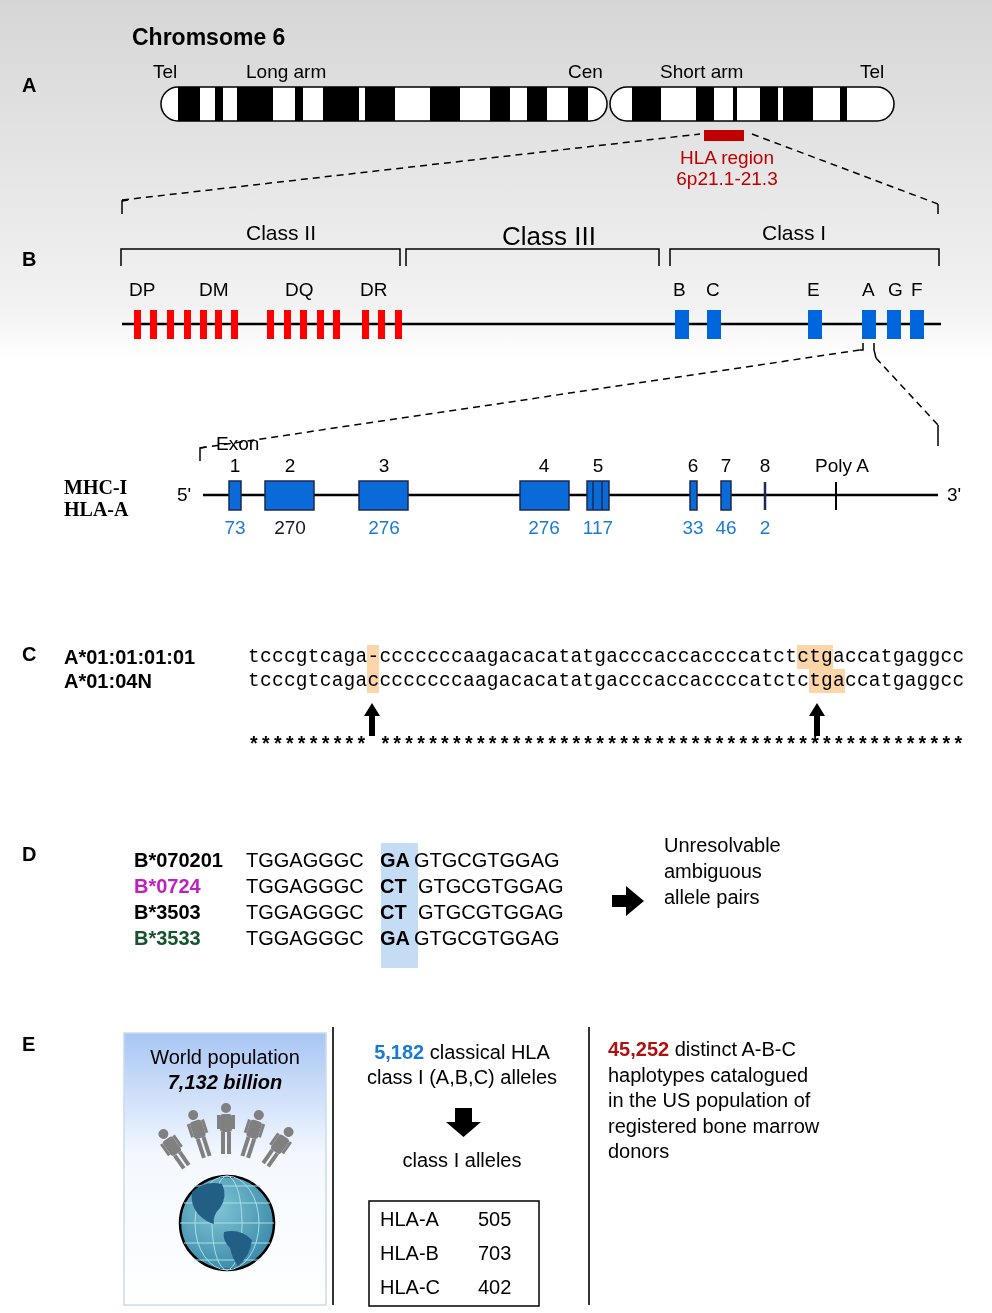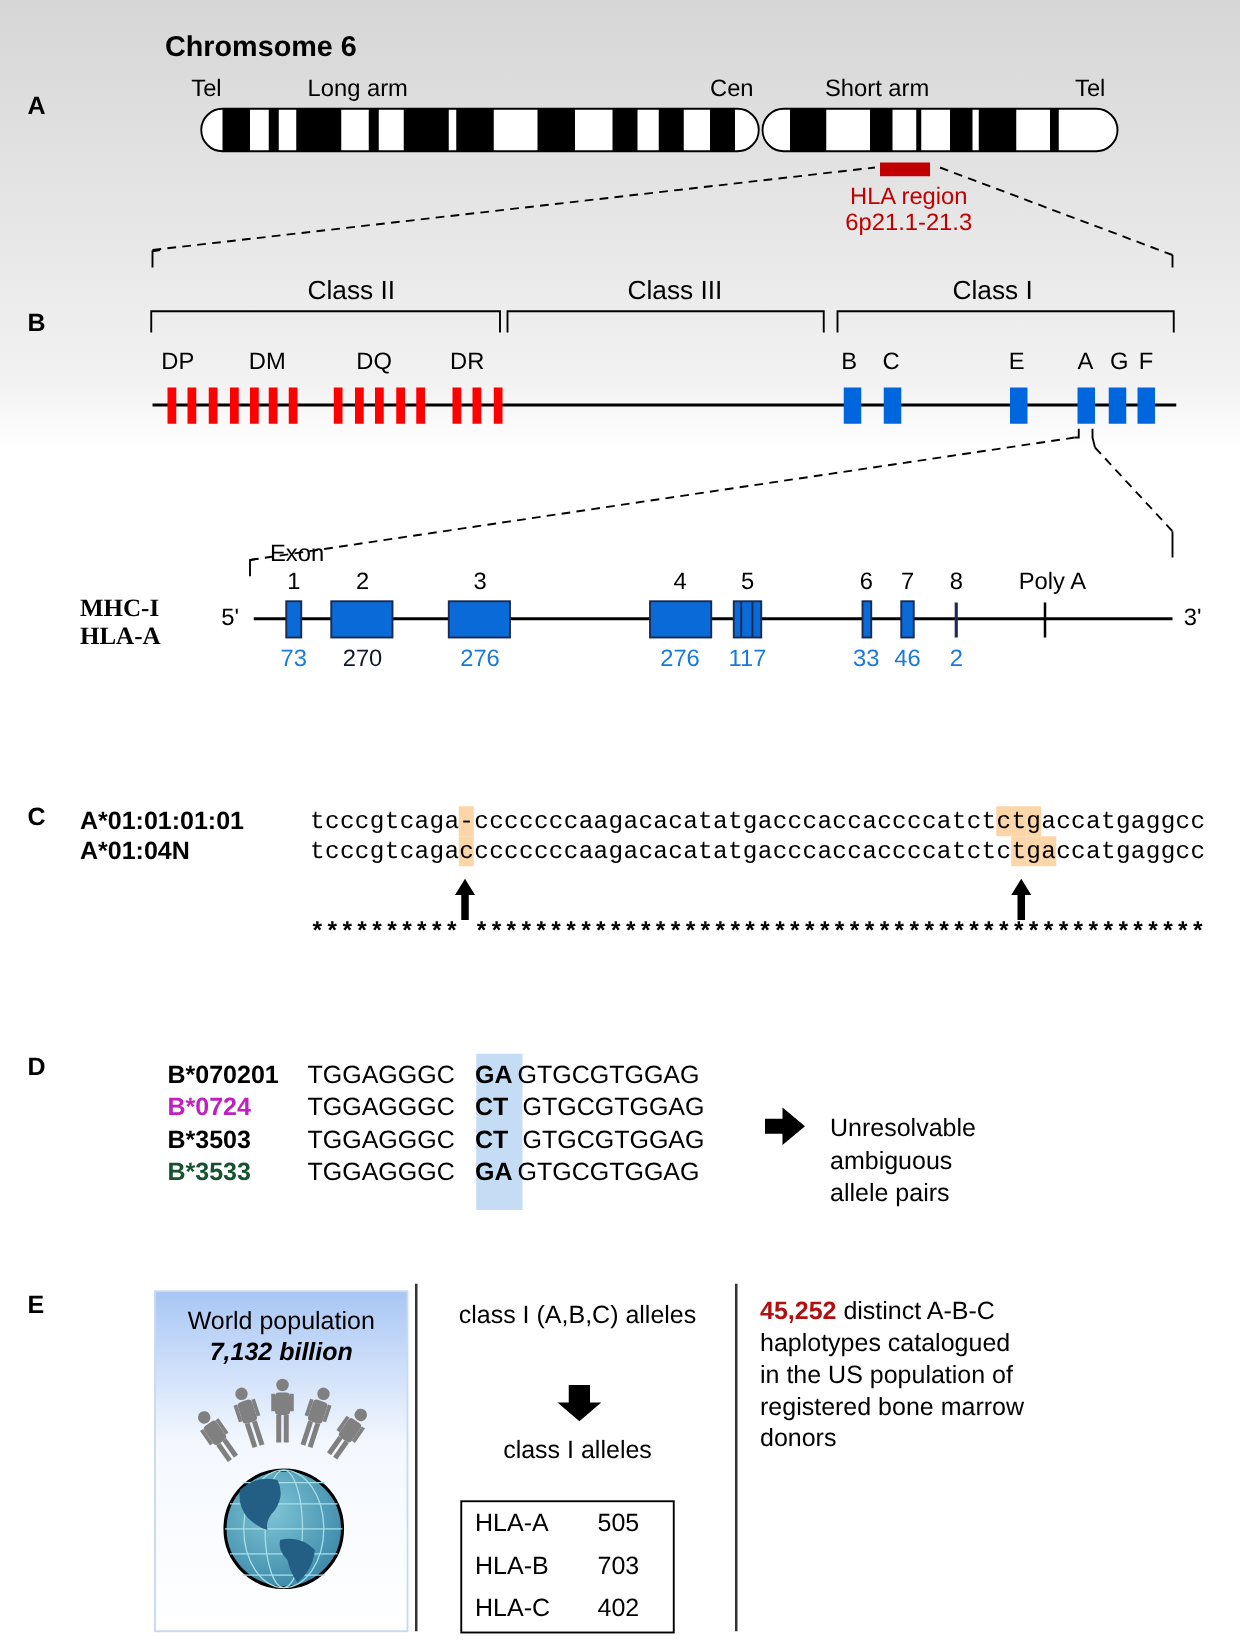--- a/index.html
+++ b/index.html
@@ -208,21 +208,21 @@
   <polygon points="455,1108 472,1108 472,1122 481,1122 463.5,1137 446,1122 455,1122" fill="#000"></polygon>
   <rect x="369" y="1201" width="170" height="105" fill="none" stroke="#000" stroke-width="1.5"></rect>
 </svg>
 
 <div class="abs" style="left:674px;top:147px;font-size:19px;line-height:21px;text-align:center;width:106px;color:#c00000;">
   <div>HLA region</div>
   <div>6p21.1-21.3</div>
 </div>
 
 <div class="abs lbl" style="left:246px;top:221px;font-size:21px;">Class II</div>
-<div class="abs lbl" style="left:502px;top:221px;font-size:21px;">Class III</div>
+<div class="abs lbl" style="left:502px;top:221px;font-size:26px;">Class III</div>
 <div class="abs lbl" style="left:762px;top:221px;font-size:21px;">Class I</div>
 
 <div class="abs lbl" style="left:129px;top:279px;">DP</div>
 <div class="abs lbl" style="left:199px;top:279px;">DM</div>
 <div class="abs lbl" style="left:285px;top:279px;">DQ</div>
 <div class="abs lbl" style="left:360px;top:279px;">DR</div>
 
 <div class="abs lbl" style="left:673px;top:279px;">B</div>
 <div class="abs lbl" style="left:706px;top:279px;">C</div>
 <div class="abs lbl" style="left:807px;top:279px;">E</div>
@@ -267,32 +267,33 @@
     <div class="seqrow mono" style="top: 669px;"><span>t</span><span>c</span><span>c</span><span>c</span><span>g</span><span>t</span><span>c</span><span>a</span><span>g</span><span>a</span><span class="hl">c</span><span>c</span><span>c</span><span>c</span><span>c</span><span>c</span><span>c</span><span>c</span><span>a</span><span>a</span><span>g</span><span>a</span><span>c</span><span>a</span><span>c</span><span>a</span><span>t</span><span>a</span><span>t</span><span>g</span><span>a</span><span>c</span><span>c</span><span>c</span><span>a</span><span>c</span><span>c</span><span>a</span><span>c</span><span>c</span><span>c</span><span>c</span><span>a</span><span>t</span><span>c</span><span>t</span><span>c</span><span class="hl">t</span><span class="hl">g</span><span class="hl">a</span><span>c</span><span>c</span><span>a</span><span>t</span><span>g</span><span>a</span><span>g</span><span>g</span><span>c</span><span>c</span></div>
     <div class="seqrow mono bold" style="top: 734px;"><span>*</span><span>*</span><span>*</span><span>*</span><span>*</span><span>*</span><span>*</span><span>*</span><span>*</span><span>*</span><span> </span><span>*</span><span>*</span><span>*</span><span>*</span><span>*</span><span>*</span><span>*</span><span>*</span><span>*</span><span>*</span><span>*</span><span>*</span><span>*</span><span>*</span><span>*</span><span>*</span><span>*</span><span>*</span><span>*</span><span>*</span><span>*</span><span>*</span><span>*</span><span>*</span><span>*</span><span>*</span><span>*</span><span>*</span><span>*</span><span>*</span><span>*</span><span>*</span><span>*</span><span>*</span><span>*</span><span>*</span><span>*</span><span>*</span><span>*</span><span>*</span><span>*</span><span>*</span><span>*</span><span>*</span><span>*</span><span>*</span><span>*</span><span>*</span><span>*</span></div>
   </div>
 
 <div id="seq-d">
     <div class="drow" style="top: 848px;"><span class="dname" style="color: rgb(0, 0, 0);">B*070201</span><span class="dseq"><span style="width: 134px;">TGGAGGGC</span><span style="font-weight: bold; width: 34px;">GA</span><span style="margin-left: 0px;">GTGCGTGGAG</span></span></div>
     <div class="drow" style="top: 874px;"><span class="dname" style="color: rgb(192, 32, 192);">B*0724</span><span class="dseq"><span style="width: 134px;">TGGAGGGC</span><span style="font-weight: bold; width: 34px;">CT</span><span style="margin-left: 4px;">GTGCGTGGAG</span></span></div>
     <div class="drow" style="top: 900px;"><span class="dname" style="color: rgb(0, 0, 0);">B*3503</span><span class="dseq"><span style="width: 134px;">TGGAGGGC</span><span style="font-weight: bold; width: 34px;">CT</span><span style="margin-left: 4px;">GTGCGTGGAG</span></span></div>
     <div class="drow" style="top: 926px;"><span class="dname" style="color: #14532d;">B*3533</span><span class="dseq"><span style="width: 134px;">TGGAGGGC</span><span style="font-weight: bold; width: 34px;">GA</span><span style="margin-left: 0px;">GTGCGTGGAG</span></span></div>
   </div>
-<div class="abs" style="left:664px;top:890px;font-size:20px;line-height:26px;">
+<div class="abs" style="left:664px;top:832px;font-size:20px;line-height:26px;">
   <div>Unresolvable</div>
   <div>ambiguous</div>
   <div>allele pairs</div>
 </div>
 
 <div class="abs" style="left:124px;top:1045px;width:202px;text-align:center;font-size:20px;line-height:25px;">
   <div>World population</div>
   <div style="font-weight:bold;font-style:italic;">7,132 billion</div>
 </div>
 
 <div class="abs" style="left:336px;top:1040px;width:252px;text-align:center;font-size:20px;line-height:25px;">
+  <div><span style="font-weight:bold;color:#1a7ad9;">5,182</span><span> classical HLA</span></div>
   <div>class I (A,B,C) alleles</div>
 </div>
 <div class="abs" style="left:336px;top:1148px;width:252px;text-align:center;font-size:20px;line-height:25px;">
   <div>class I alleles</div>
 </div>
 
 <div class="abs" style="left:380px;top:1208px;font-size:20px;">
   <div style="height:34px;"><span style="display:inline-block;width:98px;">HLA-A</span><span>505</span></div>
   <div style="height:34px;"><span style="display:inline-block;width:98px;">HLA-B</span><span>703</span></div>
   <div style="height:34px;"><span style="display:inline-block;width:98px;">HLA-C</span><span>402</span></div>

